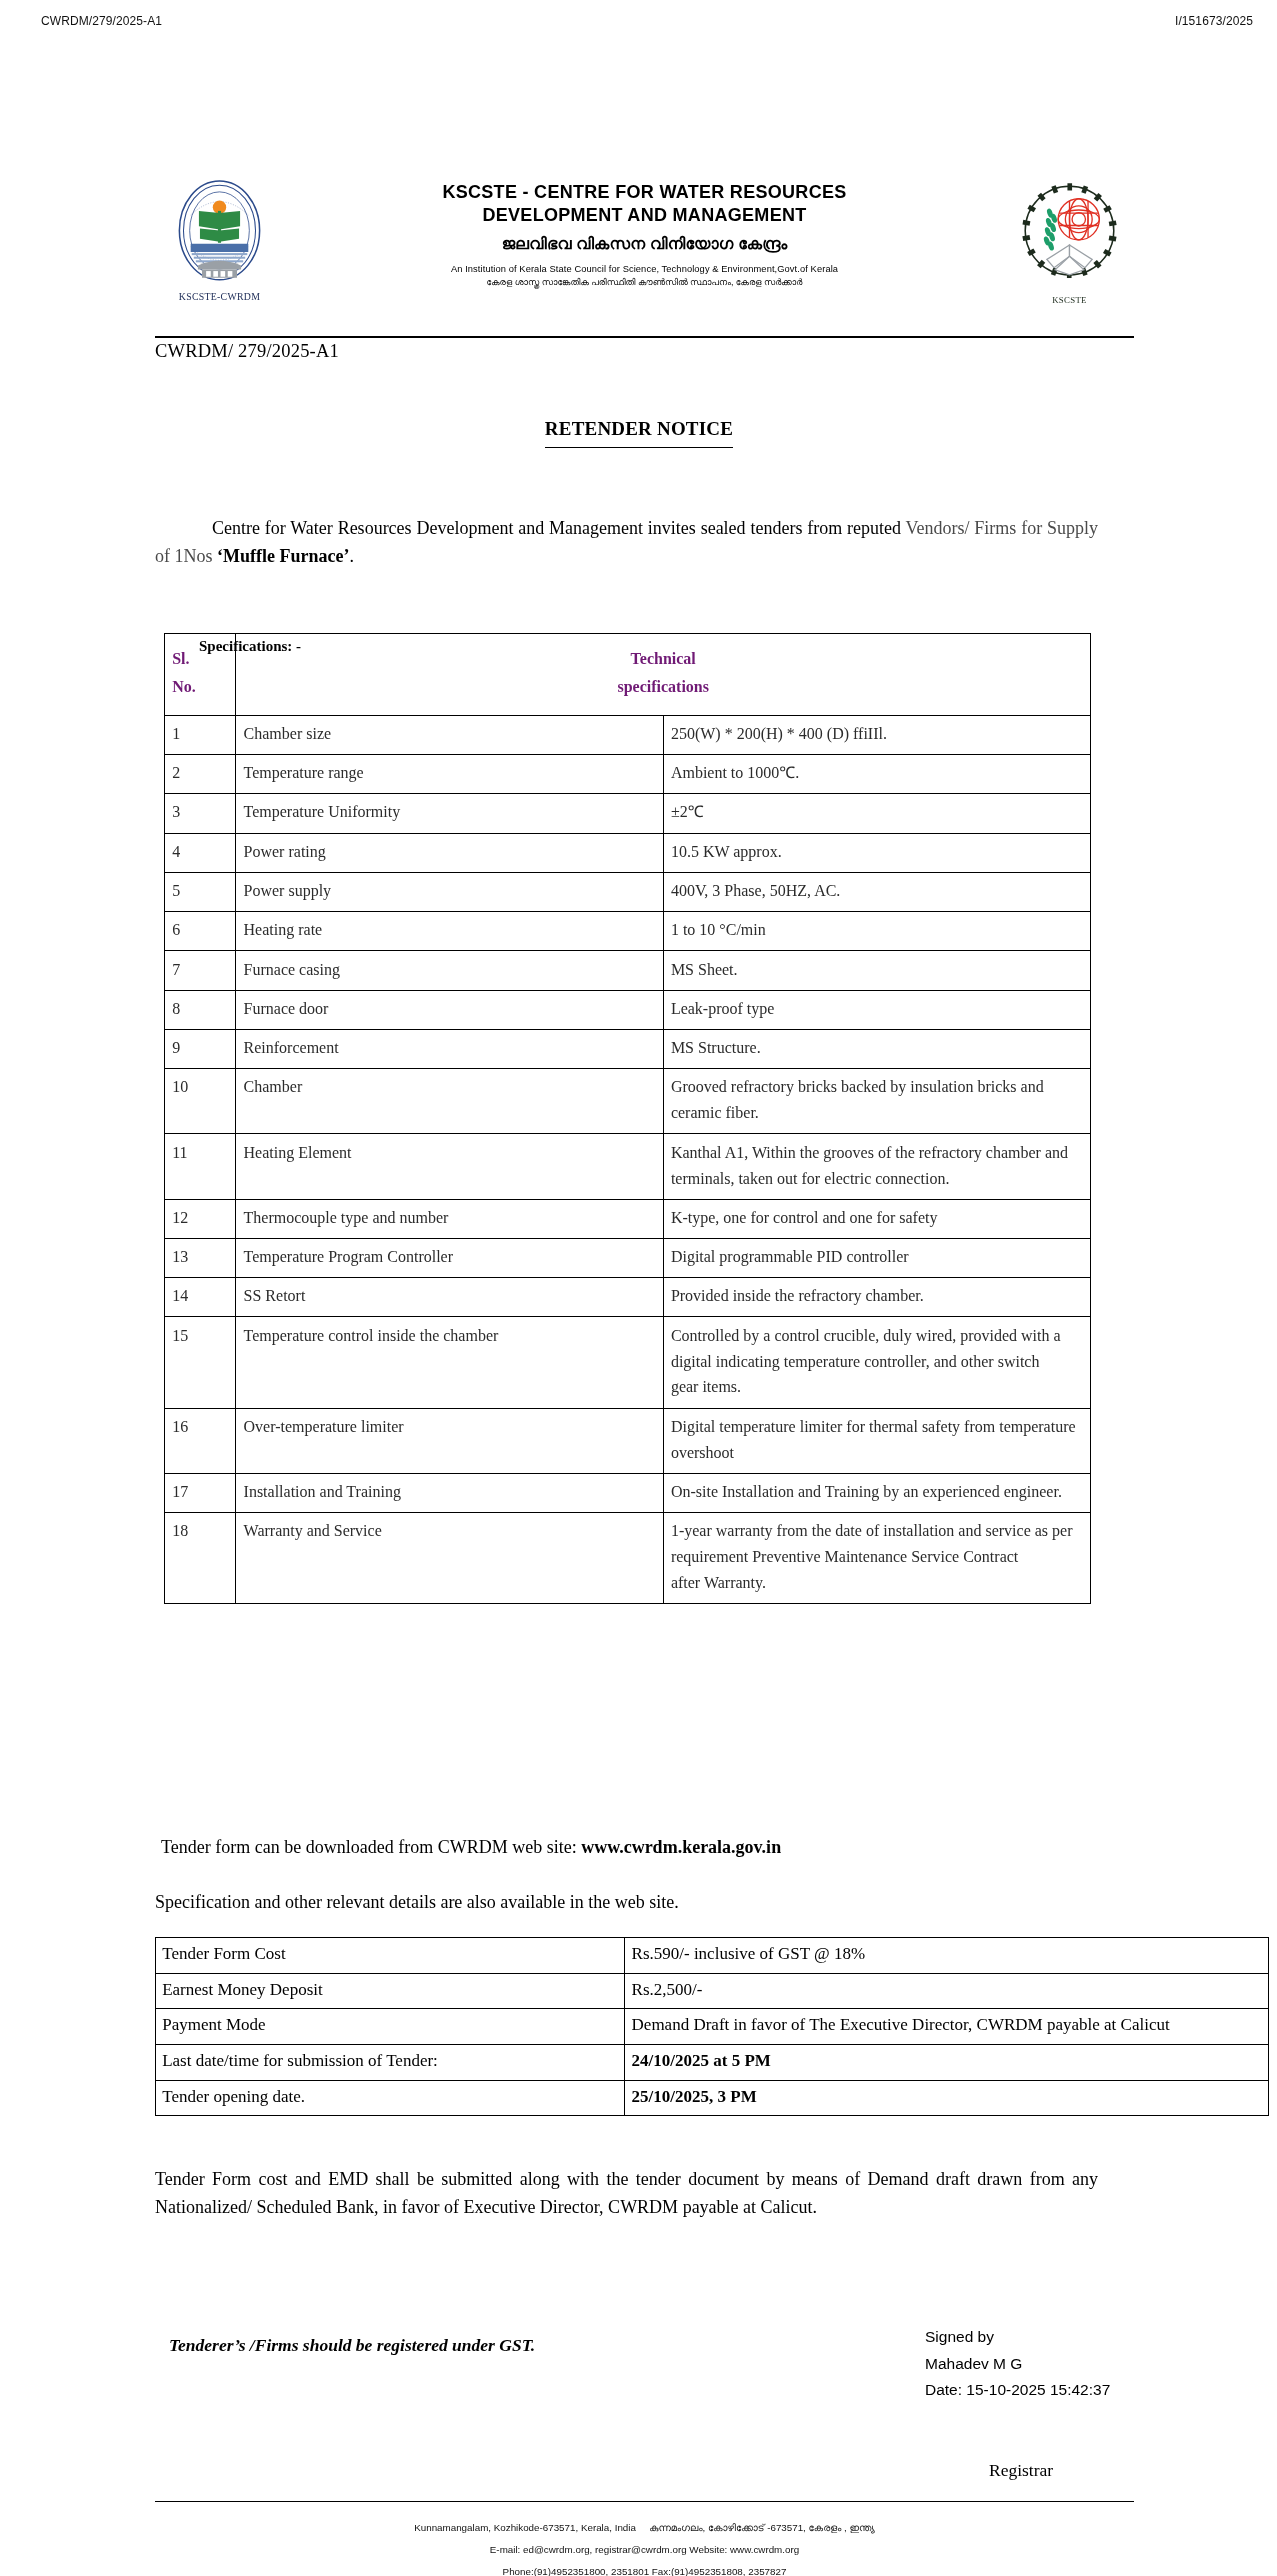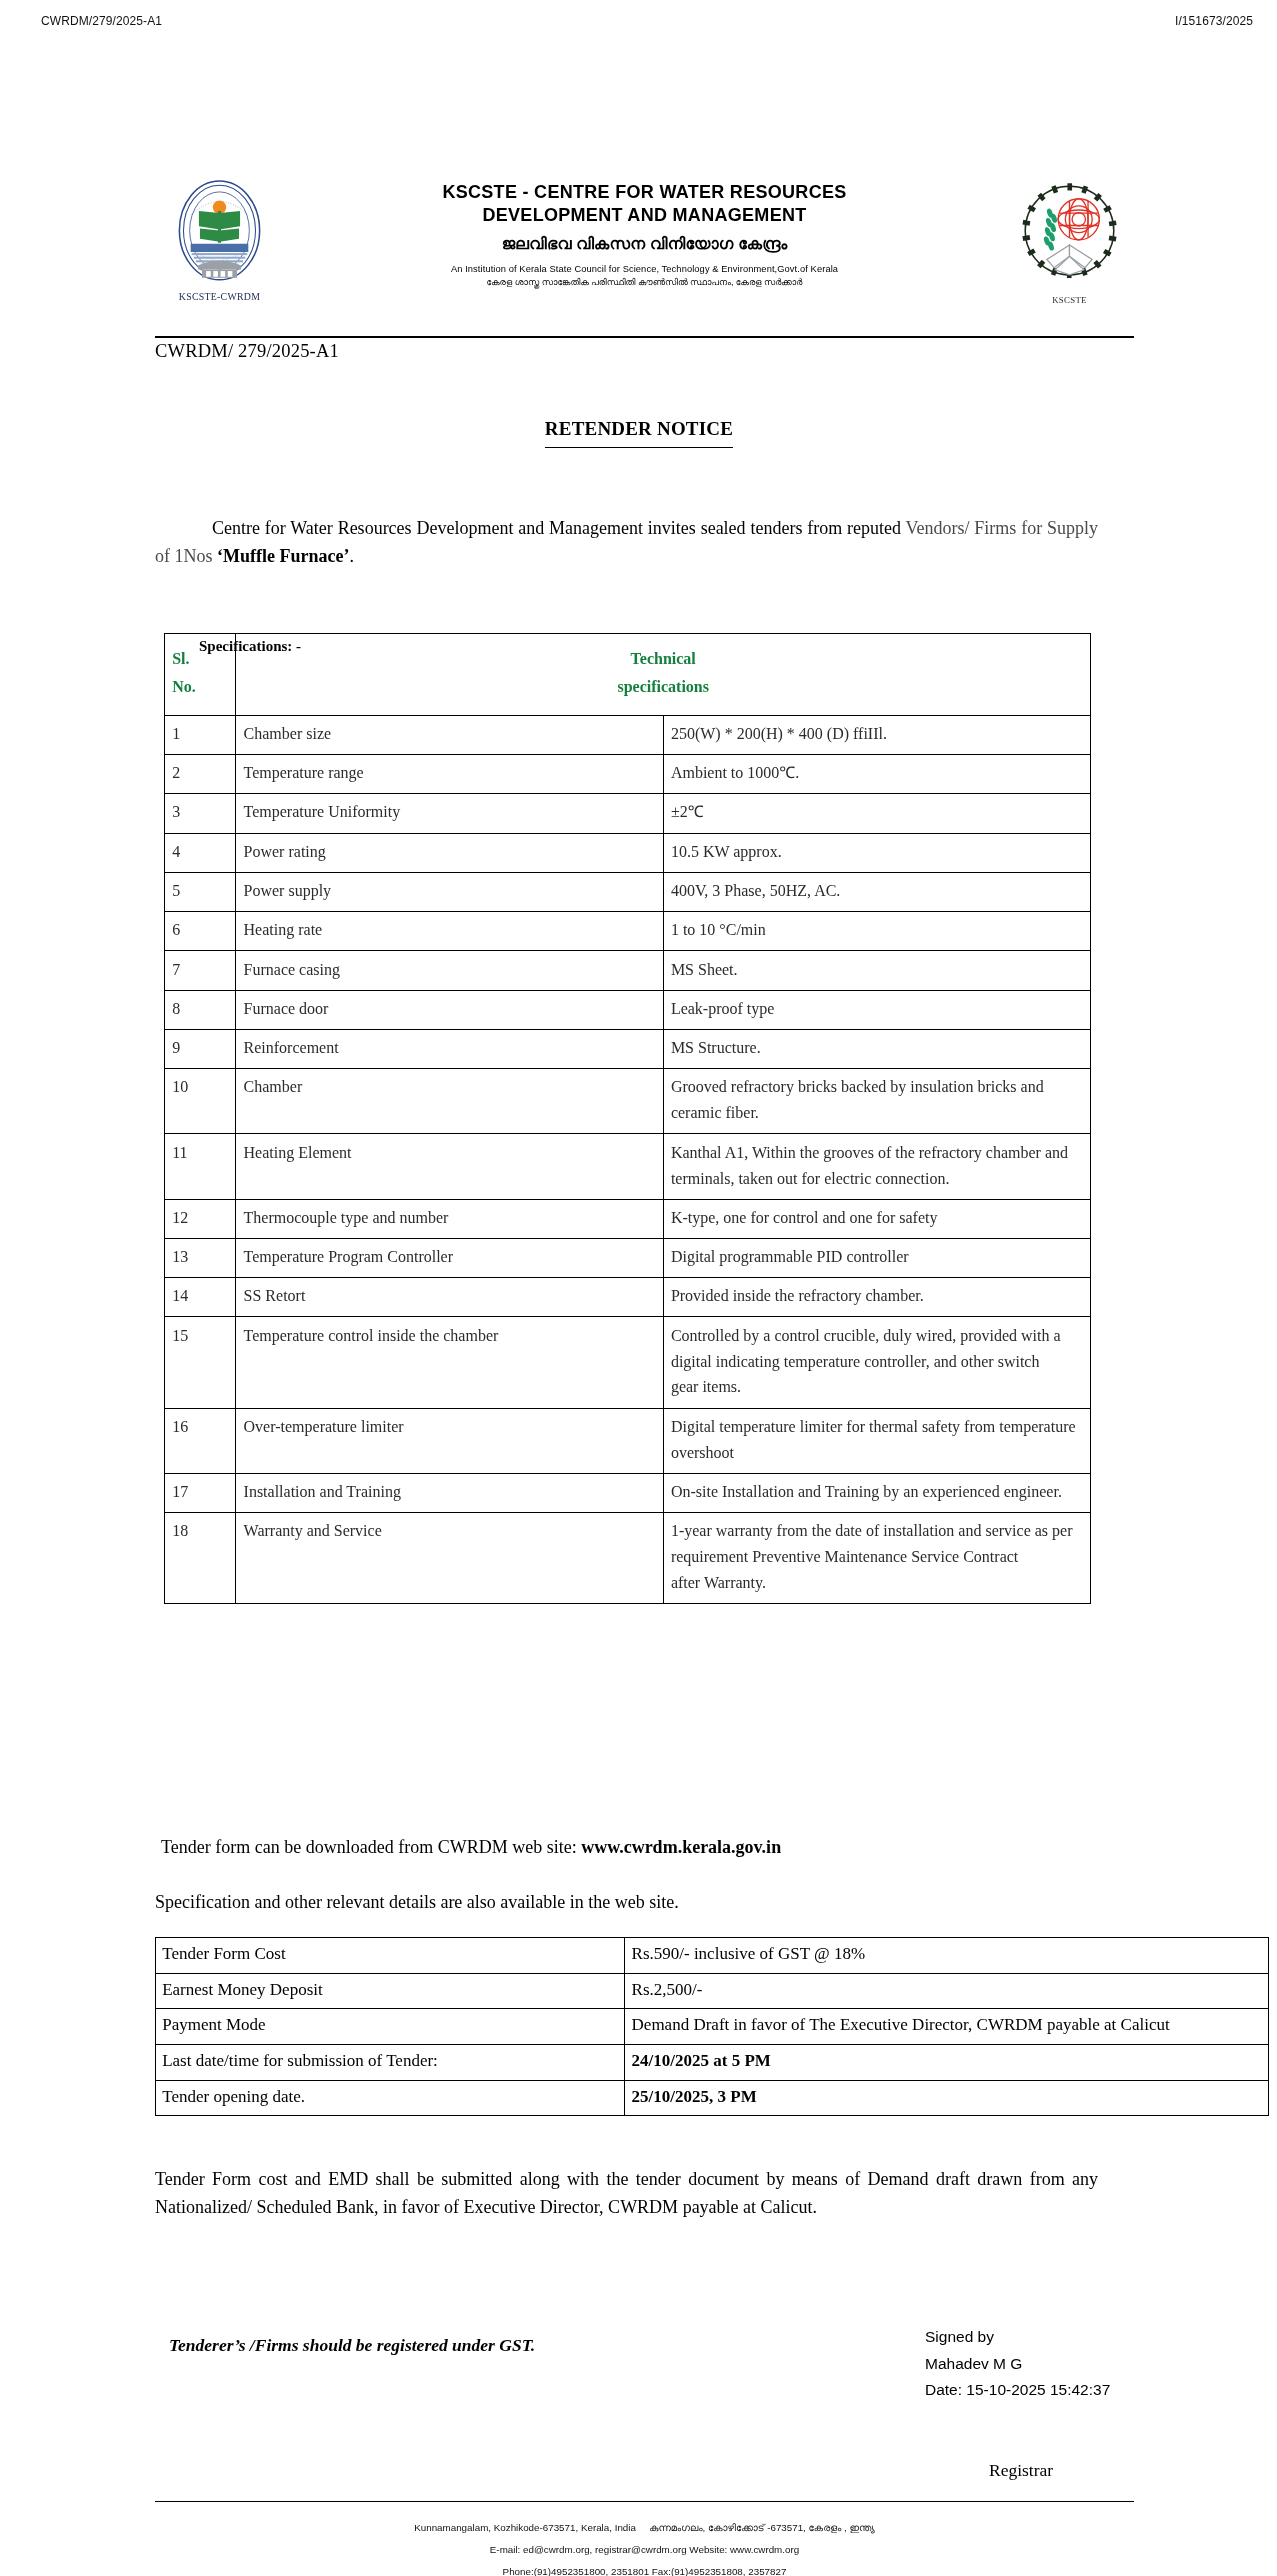--- a/index.html
+++ b/index.html
@@ -161,21 +161,21 @@
     border: 1px solid #000;
     vertical-align: top;
     padding: 5.2px 7.2px 7.2px 7.2px;
     line-height: 1.62;
     font-weight: normal;
     color: #2b2b2b;
   }
   table.spec th {
     text-align: center;
     font-weight: bold;
-    color: #15803d;
+    color: #701a75;
     padding: 11.3px 7.2px 13.4px 7.2px;
     line-height: 1.75;
   }
   table.spec .c-sl  { width: 56px; text-align: left; }
   table.spec .c-nm  { width: 340px; }
   table.spec .c-val { }
 
   
   .after-table-1 {
     position: absolute;

